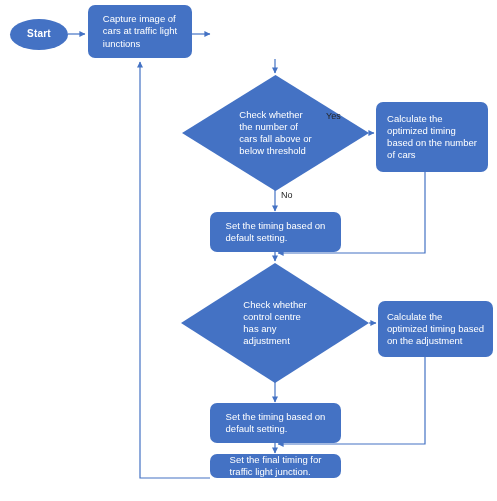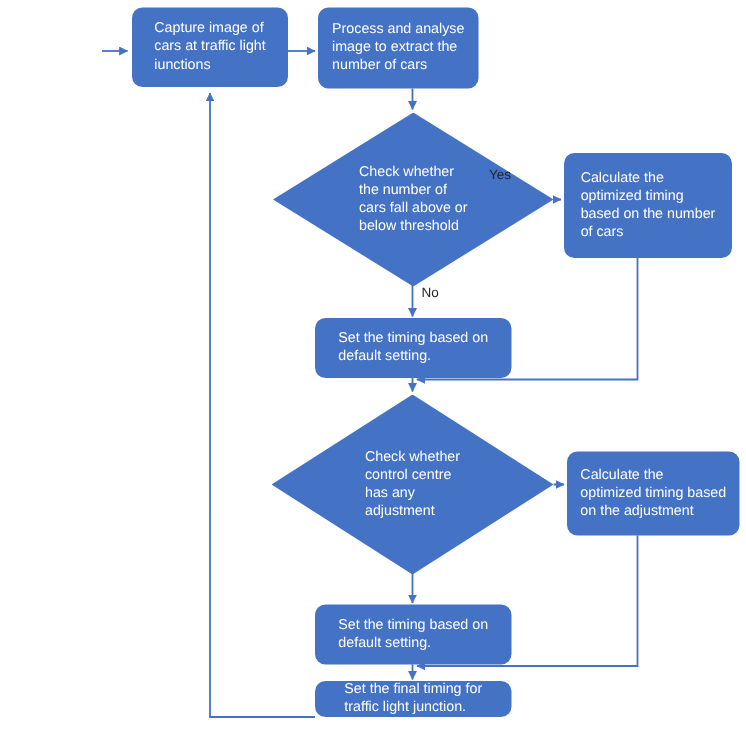--- a/index.html
+++ b/index.html
@@ -99,32 +99,30 @@
       <path d="M275,252 L275,261"></path>
       <path d="M425,172 L425,253 L278,253"></path>
       <path d="M369,323 L376,323"></path>
       <path d="M275,382 L275,402"></path>
       <path d="M275,443 L275,453"></path>
       <path d="M425,357 L425,444 L278,444"></path>
       <path d="M210,478 L140,478 L140,65 L140,62"></path>
     </g>
   </svg>
 
+  <div class="node shape-ellipse" style="left:10px; top:19px; width:58px; height:31px;">
+    <span class="node-label">Start</span>
+  </div>
 
   <div class="node shape-process" style="left:88px; top:5px; width:104px; height:53px;">
     <span class="node-label">Capture image of
 cars at traffic light
 iunctions</span>
   </div>
 
-  <div class="node shape-process" style="left:212px; top:5px; width:107px; height:54px;">
-    <span class="node-label">Process and analyse
-image to extract the
-number of cars</span>
-  </div>
 
   <div class="node shape-decision" style="left:182px; top:75px; width:187px; height:116px;">
     <span class="diamond-fill"></span>
     <span class="node-label">Check whether
 the number of
 cars fall above or
 below threshold</span>
   </div>
 
   <div class="edge-label" style="left:326px; top:111px;">Yes</div>

